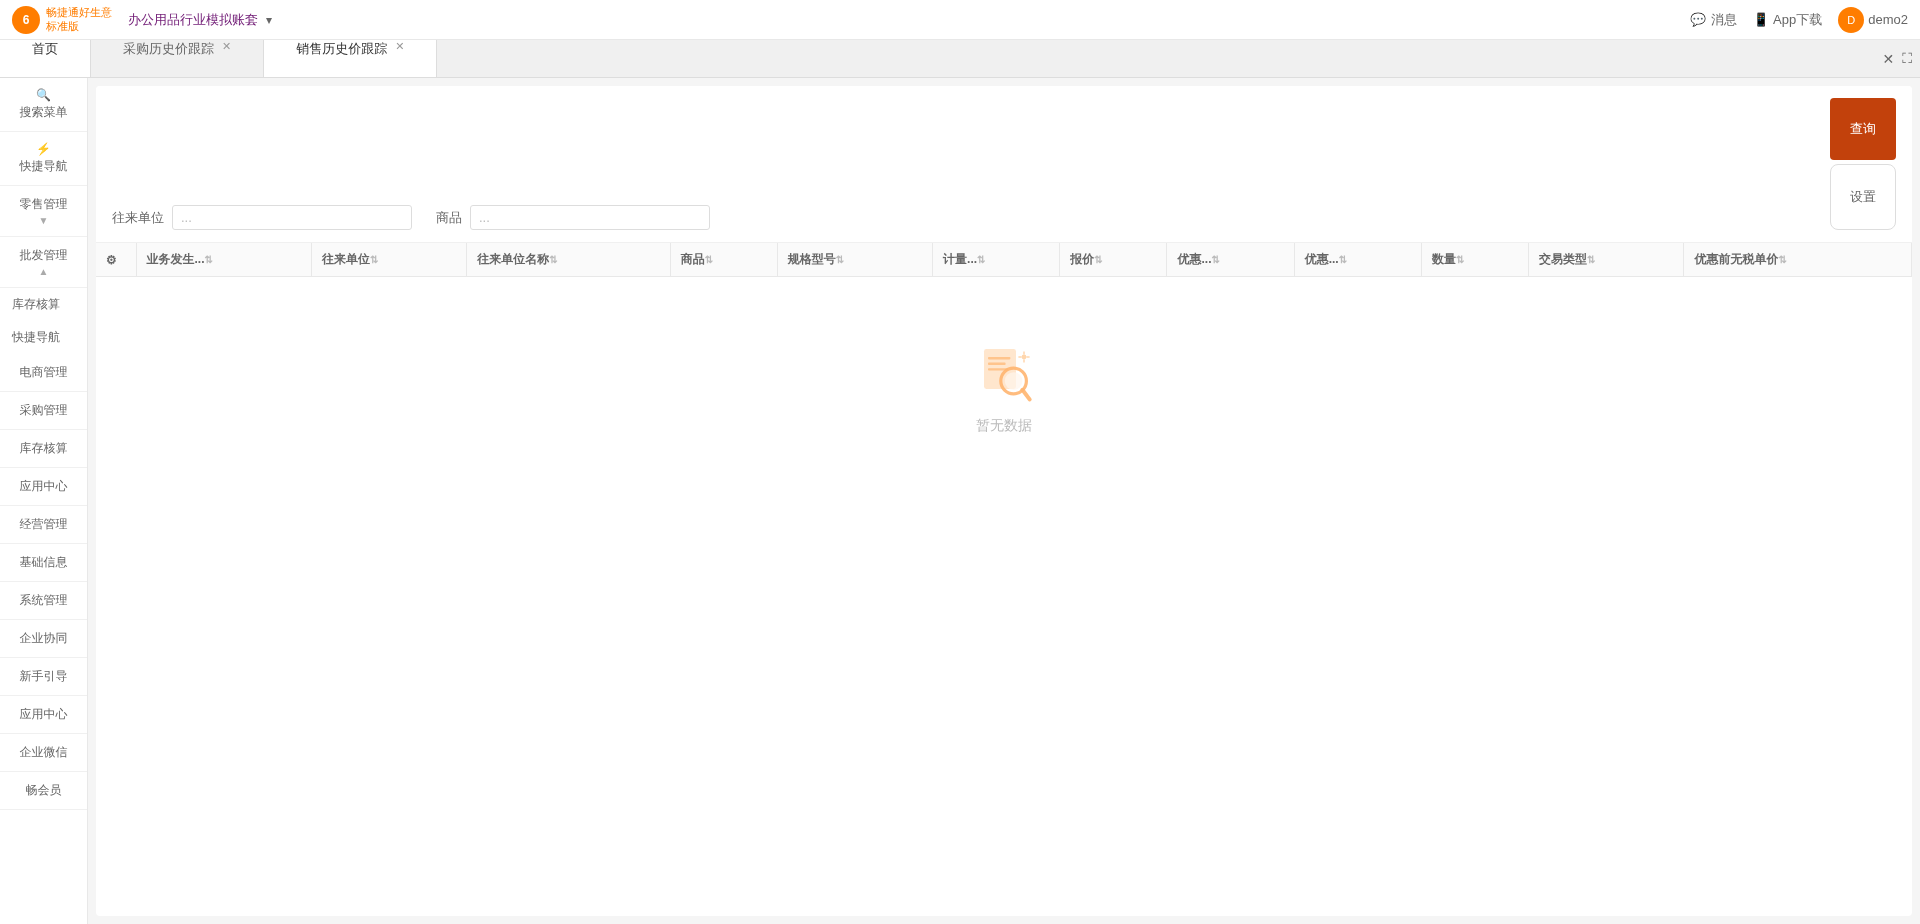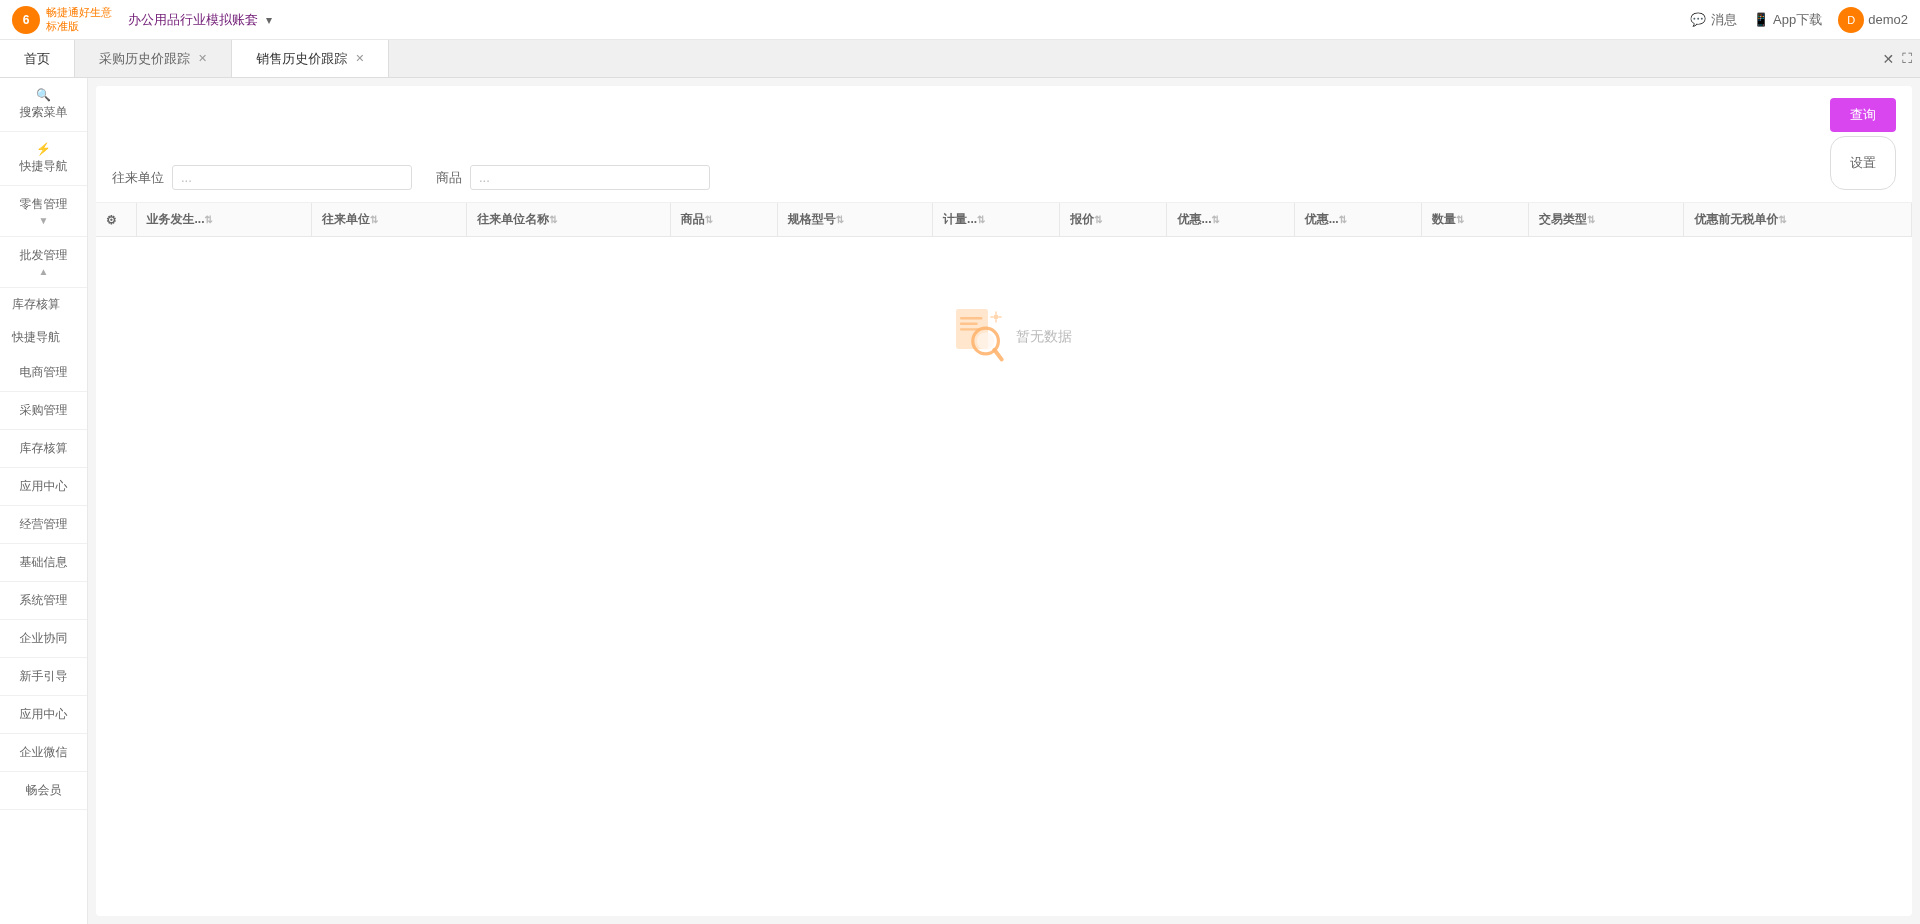--- a/index.html
+++ b/index.html
@@ -12,21 +12,21 @@
     .logo-icon { width: 28px; height: 28px; background: #ff7d00; border-radius: 50%; display: flex; align-items: center; justify-content: center; color: #fff; font-size: 12px; font-weight: bold; }
     .logo-text { font-size: 11px; color: #ff7d00; line-height: 1.2; }
     .header-title { font-size: 13px; color: #701a75; margin-left: 8px; }
     .header-dropdown { color: #666; font-size: 12px; cursor: pointer; }
     .header-right { display: flex; align-items: center; gap: 16px; }
     .header-action { display: flex; align-items: center; gap: 4px; color: #666; font-size: 13px; cursor: pointer; }
     .avatar { width: 26px; height: 26px; background: #ff7d00; border-radius: 50%; display: flex; align-items: center; justify-content: center; color: #fff; font-size: 11px; }
 
     
     .tabs-bar { height: 38px; background: #f0f0f0; display: flex; align-items: stretch; border-bottom: 1px solid #ddd; }
-    .tab { display: flex; align-items: center; padding: 0 24px; font-size: 13px; cursor: pointer; border-right: 1px solid #ddd; background: #f0f0f0; color: #666; gap: 6px; white-space: nowrap; }
+    .tab { display: flex; align-items: flex-start; padding: 0 32px; font-size: 13px; cursor: pointer; border-right: 1px solid #ddd; background: #f0f0f0; color: #666; gap: 6px; white-space: nowrap; }
     .tab.home { background: #fff; color: #333; }
     .tab.active { background: #fff; color: #333; }
     .tab-close { font-size: 11px; color: #999; cursor: pointer; margin-left: 2px; }
     .tab-spacer { flex: 1; }
     .tab-controls { display: flex; align-items: center; padding: 0 8px; gap: 8px; }
     .tab-ctrl-btn { font-size: 14px; color: #666; cursor: pointer; }
 
     
     .main { display: flex; flex: 1; overflow: hidden; }
 
@@ -52,35 +52,35 @@
 
     
     .filter-area { padding: 12px 16px; background: #fff; border-bottom: 1px solid #f0f0f0; display: flex; align-items: flex-end; gap: 24px; flex-wrap: wrap; }
     .filter-group { display: flex; align-items: center; gap: 8px; }
     .filter-label { font-size: 13px; color: #666; white-space: nowrap; }
     .date-range-btns { display: flex; align-items: center; gap: 4px; }
     .date-btn { padding: 2px 8px; border: 1px solid #ddd; border-radius: 3px; background: #fff; font-size: 12px; color: #666; cursor: pointer; }
     .date-btn.active { background: #ff7d00; color: #fff; border-color: #ff7d00; border-radius: 10px; }
     .date-range-text { font-size: 12px; color: #999; margin-top: 2px; }
     .filter-input { border: 1px solid #ddd; border-radius: 3px; padding: 4px 8px; font-size: 13px; width: 220px; color: #999; display: flex; align-items: center; justify-content: space-between; }
-    .query-btn { background: #d946ef; color: #fff; border: none; border-radius: 4px; padding: 8px 20px; font-size: 13px; cursor: pointer; }
-    .setting-btn { background: #fff; color: #666; border: 1px solid #ddd; border-radius: 15px; padding: 17px 16px; font-size: 13px; cursor: pointer; }
+    .query-btn { background: #c2410c; color: #fff; border: none; border-radius: 4px; padding: 22px 20px; font-size: 13px; cursor: pointer; }
+    .setting-btn { background: #fff; color: #666; border: 1px solid #ddd; border-radius: 8px; padding: 23px 16px; font-size: 13px; cursor: pointer; }
     .filter-col { display: flex; flex-direction: column; gap: 4px; }
     .filter-actions { display: flex; flex-direction: column; gap: 4px; margin-left: auto; }
 
     
     .table-area { flex: 1; overflow: auto; }
     .data-table { width: 100%; border-collapse: collapse; }
     .data-table th { background: #fafafa; border-bottom: 1px solid #e8e8e8; border-right: 1px solid #e8e8e8; padding: 8px 10px; font-size: 12px; color: #666; text-align: left; white-space: nowrap; cursor: pointer; }
     .data-table th .sort-arrows { font-size: 10px; color: #bbb; }
     .settings-th { width: 40px; text-align: center; }
     .settings-icon { cursor: pointer; color: #666; }
 
     
-    .empty-state { flex: 1; display: flex; flex-direction: row; align-items: center; justify-content: center; padding: 60px 0; }
+    .empty-state { flex: 1; display: flex; flex-direction: column; align-items: center; justify-content: center; padding: 60px 0; }
     .empty-text { font-size: 14px; color: #bbb; }
 
     
     .magnifier-svg { width: 80px; height: 80px; }
   </style>
 </head>
 <body>
 
 <div class="header">
   <div class="header-left">

